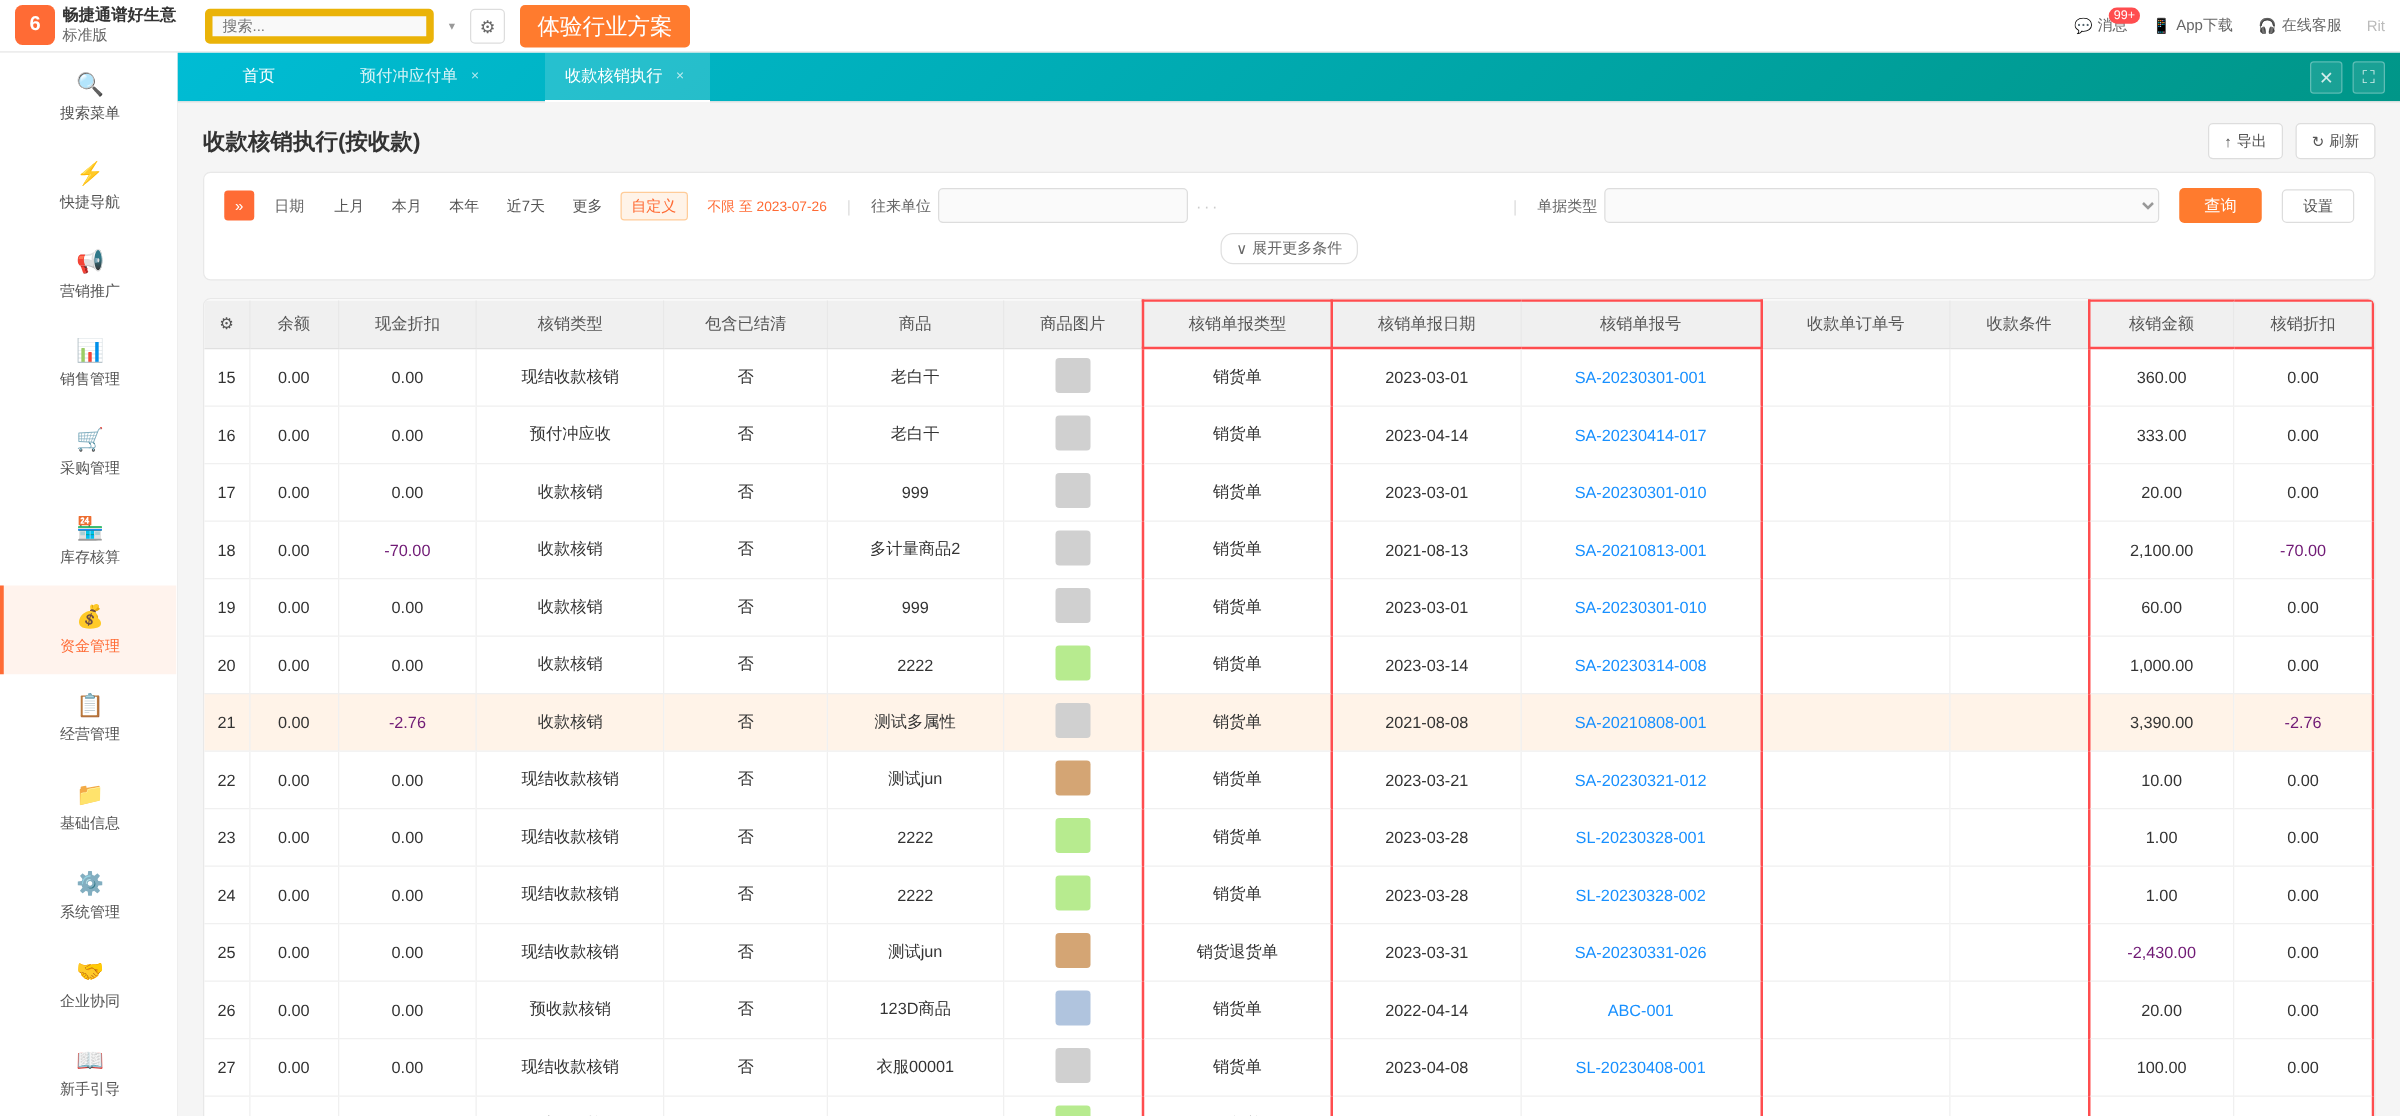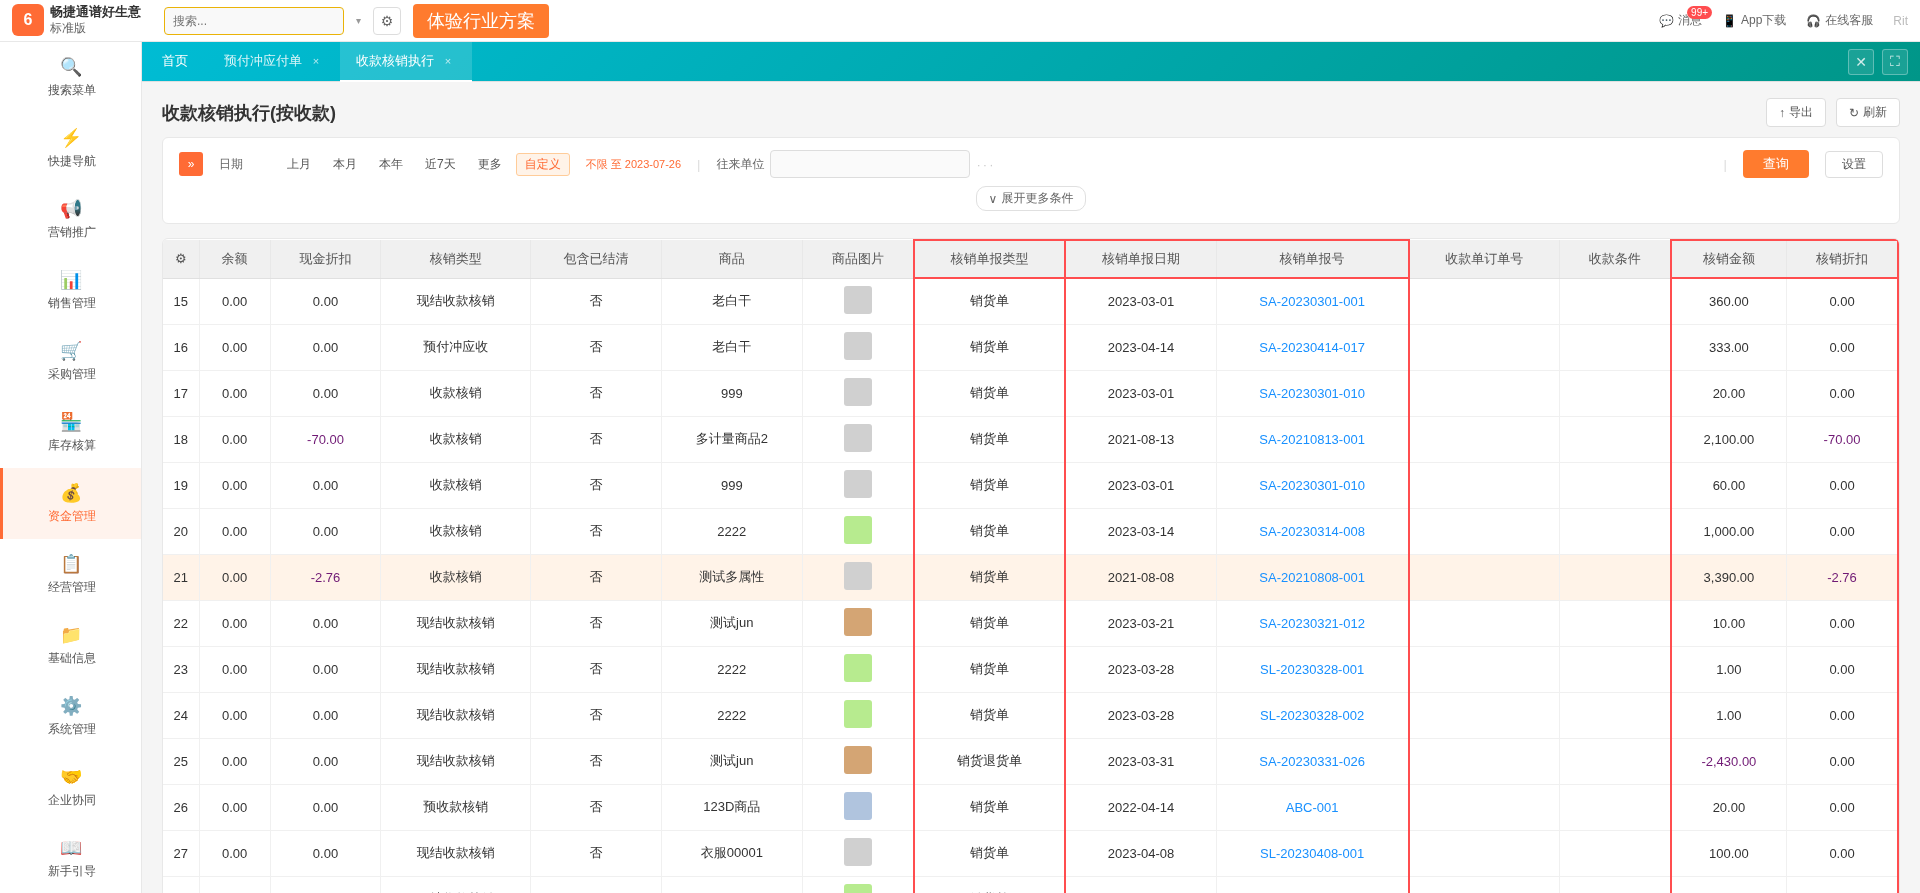--- a/index.html
+++ b/index.html
@@ -31,21 +31,21 @@
       justify-content: center;
       color: white;
       font-size: 16px;
       font-weight: bold;
     }
     .logo-text { font-size: 12px; color: #666; line-height: 1.3; }
     .logo-text .main { font-size: 13px; color: #333; font-weight: bold; }
     .top-bar-input {
       flex: 0 0 180px;
       height: 28px;
-      border: 1px solid #eab308;
+      border: 6px solid #eab308;
       border-radius: 4px;
       padding: 0 8px;
       font-size: 12px;
       color: #14532d;
       background: #f9f9f9;
     }
     .top-bar-chevron { color: #999; font-size: 10px; cursor: pointer; }
     .top-bar-gear {
       width: 28px; height: 28px;
       border: 1px solid #ddd;
@@ -134,20 +134,21 @@
     .tab {
       height: 40px;
       padding: 0 16px;
       display: flex;
       align-items: center;
       gap: 6px;
       font-size: 13px;
       cursor: pointer;
       border-bottom: 2px solid transparent;
       color: #666;
+      margin-left: 32px;
     }
     .tab.home { color: #333; padding: 0 20px; font-weight: 500; }
     .tab.active {
       color: #ff6b35;
       border-bottom-color: #ff6b35;
       background: #fff;
     }
     .tab-close {
       font-size: 11px;
       color: #999;
@@ -214,21 +215,20 @@
       display: flex; align-items: center; justify-content: center;
       color: white;
       cursor: pointer;
       font-size: 12px;
       flex-shrink: 0;
     }
     .filter-label { color: #666; font-size: 12px; white-space: nowrap; }
     .filter-date-options {
       display: flex; align-items: center; gap: 6px;
       font-size: 12px;
-      margin-left: 20px;
     }
     .date-opt {
       padding: 2px 8px;
       border-radius: 3px;
       cursor: pointer;
       color: #555;
     }
     .date-opt.custom {
       background: #fff3e8;
       color: #ff6b35;
@@ -520,20 +520,26 @@
           <div style="display:flex;flex-direction:column;gap:2px;">
             <div class="filter-date-range">不限 至 2023-07-26</div>
           </div>
           <span class="filter-divider">|</span>
           <div class="filter-input-group">
             <span class="filter-label">往来单位</span>
             <input class="filter-input" style="width: 200px;">
             <span class="filter-dots">···</span>
           </div>
           <span class="filter-divider">|</span>
+          <div class="filter-input-group">
+            <span class="filter-label">单据类型</span>
+            <select class="filter-select" style="width:160px;">
+              <option></option>
+            </select>
+          </div>
           <button class="btn-query">查询</button>
           <button class="btn-settings">设置</button>
         </div>
         <div class="expand-conditions">
           <div class="expand-conditions-btn">
             <span>∨</span>
             <span>展开更多条件</span>
           </div>
         </div>
       </div>

